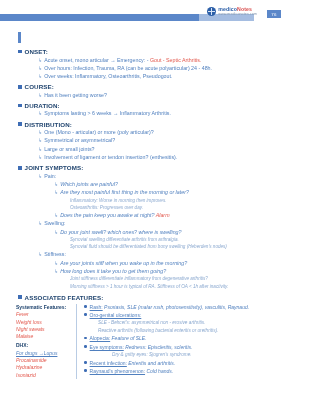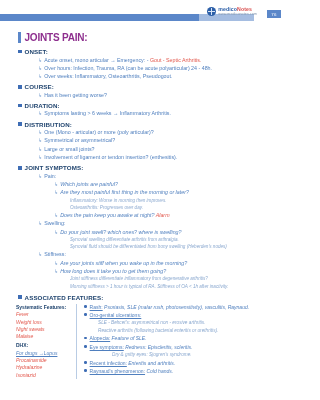--- a/index.html
+++ b/index.html
@@ -244,21 +244,20 @@
     <span class="brand-text">
       <div class="brand-name"><span>medico</span><span class="accent">Notes</span></div>
       <div class="brand-url">www.mediconotes.com</div>
     </span>
   </div>
   <div class="page-num">76</div>
 </div>
 
 <div class="title-row">
   <span class="title-bar"></span>
-  <span class="title-text">JOINTS PAIN:</span>
 </div>
 
 <div class="outline">
 
   <div class="sec">
     <span class="sq"></span>
     <span class="sec-label">ONSET:</span>
   </div>
   <div class="l1">
     <div class="row">

